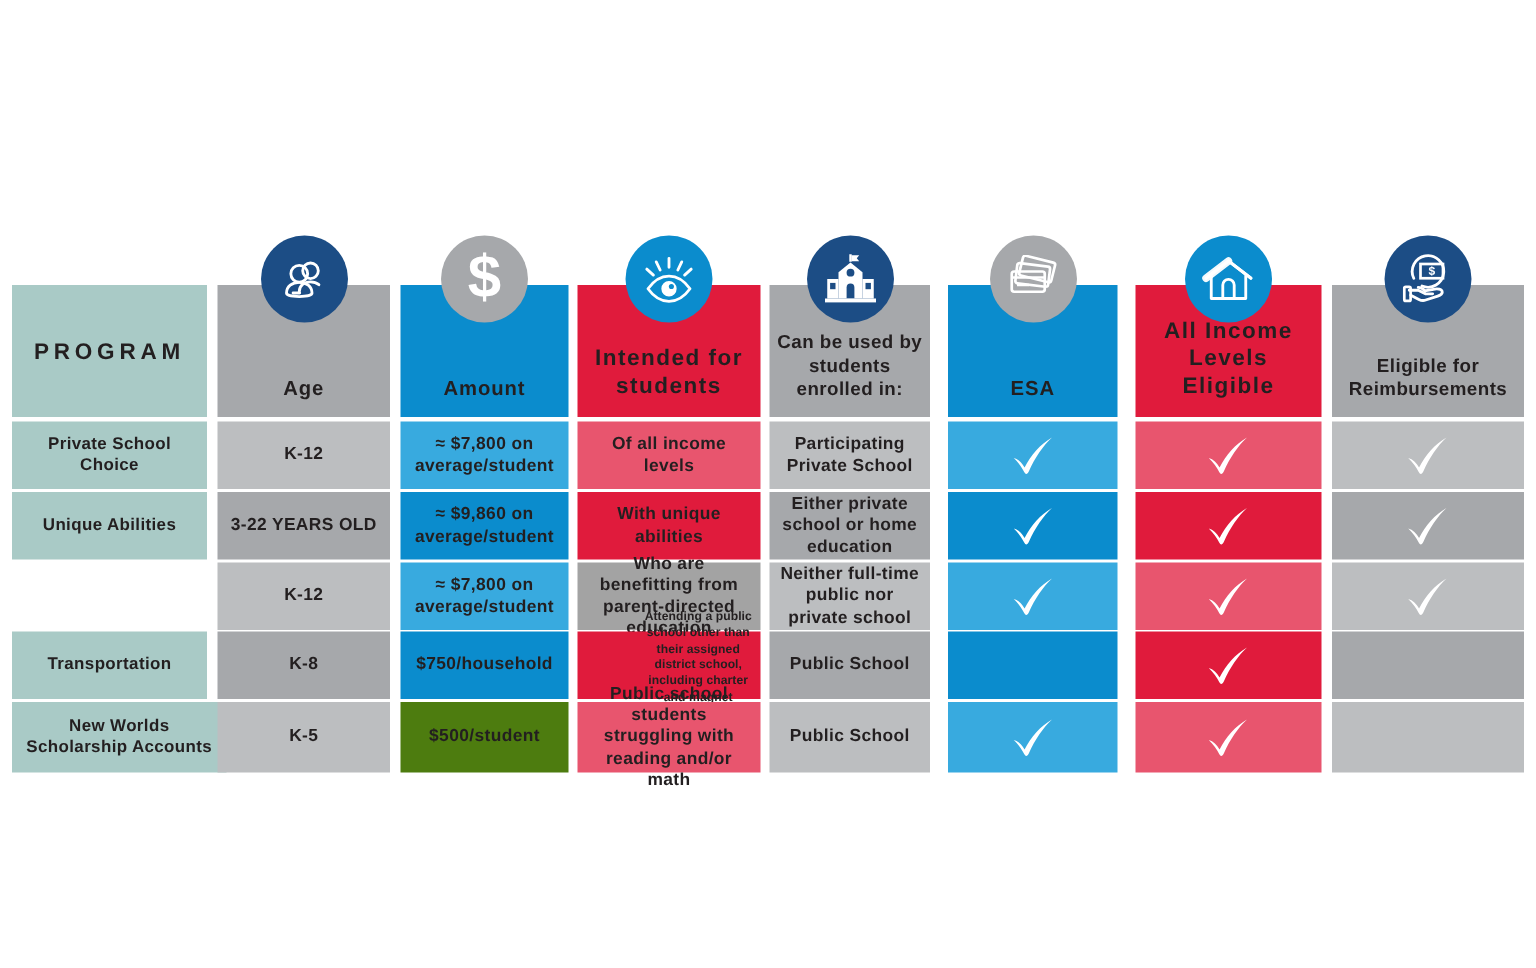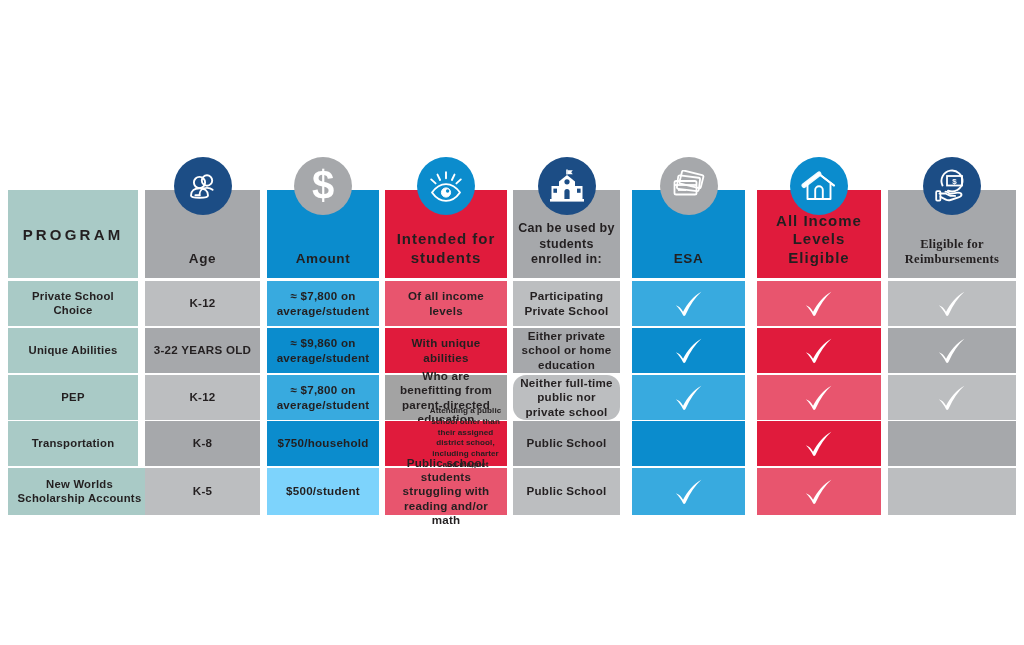--- a/index.html
+++ b/index.html
@@ -95,21 +95,21 @@
     </div>
     <div class="cell hdr-cell small" style="left: 513px; top: 190px; width: 107px; height: 88px; background: rgb(166, 168, 171);">
       <span>Can be used by students enrolled in:</span>
     </div>
     <div class="cell hdr-cell" style="left: 632px; top: 190px; width: 113px; height: 88px; background: rgb(11, 140, 205);">
       <span>ESA</span>
     </div>
     <div class="cell hdr-cell big" style="left: 757px; top: 190px; width: 124px; height: 88px; background: rgb(224, 27, 60);">
       <span>All Income Levels Eligible</span>
     </div>
-    <div class="cell hdr-cell small" style="left: 888px; top: 190px; width: 128px; height: 88px; background: rgb(166, 168, 171); font-family: Liberation Serif, serif;">
+    <div class="cell hdr-cell small" style="left: 888px; top: 190px; width: 128px; height: 88px; background: rgb(166, 168, 171);">
       <span>Eligible for Reimbursements</span>
     </div>
     <div class="icon-circle" style="left: 173.5px; top: 157px; background: rgb(28, 77, 133);">
       <svg width="34" height="34" viewBox="0 0 34 34">
         <circle cx="21" cy="11.5" r="5.2" stroke="#fff" fill="none" stroke-width="1.9" stroke-linecap="round" stroke-linejoin="round"></circle>
         <path d="M13.5 25.5c0-4.2 3.4-6.6 7.5-6.6 2.2 0 4.2.7 5.6 1.9" stroke="#fff" fill="none" stroke-width="1.9" stroke-linecap="round" stroke-linejoin="round"></path>
         <circle cx="13.5" cy="13.5" r="5.6" stroke="#fff" fill="none" stroke-width="1.9" stroke-linecap="round" stroke-linejoin="round"></circle>
         <path d="M5 26.4c0-4.6 3.8-7.2 8.5-7.2s8.5 2.6 8.5 7.2c0 1.6-3.8 2.3-8.5 2.3S5 28 5 26.4z" stroke="#fff" fill="none" stroke-width="1.9" stroke-linecap="round" stroke-linejoin="round"></path>
         <path d="M9.4 26.3h4.4" stroke="#fff" fill="none" stroke-width="1.9" stroke-linecap="round" stroke-linejoin="round"></path>
       </svg>
@@ -234,33 +234,30 @@
         </svg>
       </span>
     </div>
     <div class="cell body-cell" style="left: 888px; top: 328px; width: 128px; height: 45px; background: rgb(166, 168, 171);">
       <span>
         <svg class="check" viewBox="0 0 40 32" aria-hidden="true">
           <path d="M4.5 17.5c3.6 1.0 6.4 3.6 8.5 7.6C18 15 25.5 6.8 34.5 1.5c-7.0 6.6-13.2 15.4-18.2 26.6-1.1 2.4-2.5 2.6-3.6.4C10.9 25 8.2 20.9 4.5 17.5z" fill="#ffffff"></path>
         </svg>
       </span>
     </div>
-    <div class="cell body-cell prog" style="left: 8px; top: 375px; width: 130px; height: 45px; background: rgb(169, 202, 198);">
-      <span>PEP</span>
-    </div>
     <div class="cell body-cell" style="left: 145px; top: 375px; width: 115px; height: 45px; background: rgb(188, 190, 192);">
       <span>K-12</span>
     </div>
     <div class="cell body-cell" style="left: 267px; top: 375px; width: 112px; height: 45px; background: rgb(56, 170, 223);">
       <span>≈ $7,800 on average/student</span>
     </div>
     <div class="cell body-cell" style="left: 385px; top: 375px; width: 122px; height: 45px; background: #a3a3a3;">
       <span>Who are benefitting from parent-directed education</span>
     </div>
-    <div class="cell body-cell" style="left: 513px; top: 375px; width: 107px; height: 45px; background: rgb(188, 190, 192); border-radius: 13px;">
+    <div class="cell body-cell" style="left: 513px; top: 375px; width: 107px; height: 45px; background: rgb(188, 190, 192);">
       <span>Neither full-time public nor private school</span>
     </div>
     <div class="cell body-cell" style="left: 632px; top: 375px; width: 113px; height: 45px; background: rgb(56, 170, 223);">
       <span>
         <svg class="check" viewBox="0 0 40 32" aria-hidden="true">
           <path d="M4.5 17.5c3.6 1.0 6.4 3.6 8.5 7.6C18 15 25.5 6.8 34.5 1.5c-7.0 6.6-13.2 15.4-18.2 26.6-1.1 2.4-2.5 2.6-3.6.4C10.9 25 8.2 20.9 4.5 17.5z" fill="#ffffff"></path>
         </svg>
       </span>
     </div>
     <div class="cell body-cell" style="left: 757px; top: 375px; width: 124px; height: 45px; background: rgb(232, 85, 110);">
@@ -300,21 +297,21 @@
         </svg>
       </span>
     </div>
     <div class="cell body-cell" style="left: 888px; top: 421px; width: 128px; height: 45px; background: rgb(166, 168, 171);"></div>
     <div class="cell body-cell prog" style="left: 8px; top: 468px; width: 143px; height: 47px; background: rgb(169, 202, 198);">
       <span>New Worlds Scholarship Accounts</span>
     </div>
     <div class="cell body-cell" style="left: 145px; top: 468px; width: 115px; height: 47px; background: rgb(188, 190, 192);">
       <span>K-5</span>
     </div>
-    <div class="cell body-cell" style="left: 267px; top: 468px; width: 112px; height: 47px; background: #7dd3fc;">
+    <div class="cell body-cell" style="left: 267px; top: 468px; width: 112px; height: 47px; background: #4d7c0f;">
       <span>$500/student</span>
     </div>
     <div class="cell body-cell" style="left: 385px; top: 468px; width: 122px; height: 47px; background: rgb(232, 85, 110);">
       <span>Public school students struggling with reading and/or math</span>
     </div>
     <div class="cell body-cell" style="left: 513px; top: 468px; width: 107px; height: 47px; background: rgb(188, 190, 192);">
       <span>Public School</span>
     </div>
     <div class="cell body-cell" style="left: 632px; top: 468px; width: 113px; height: 47px; background: rgb(56, 170, 223);">
       <span>

